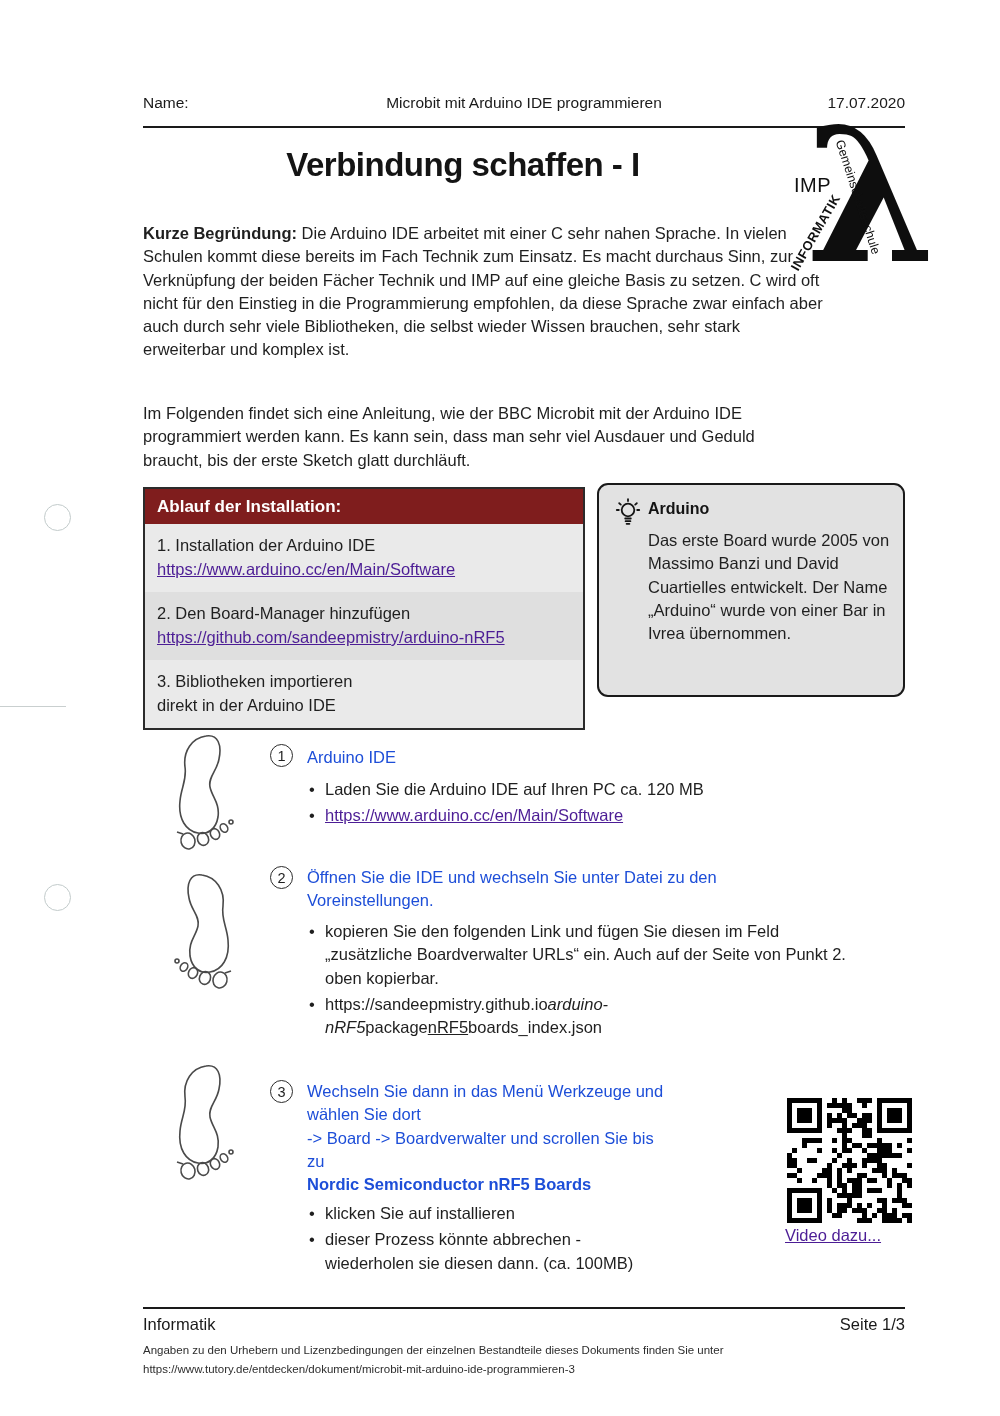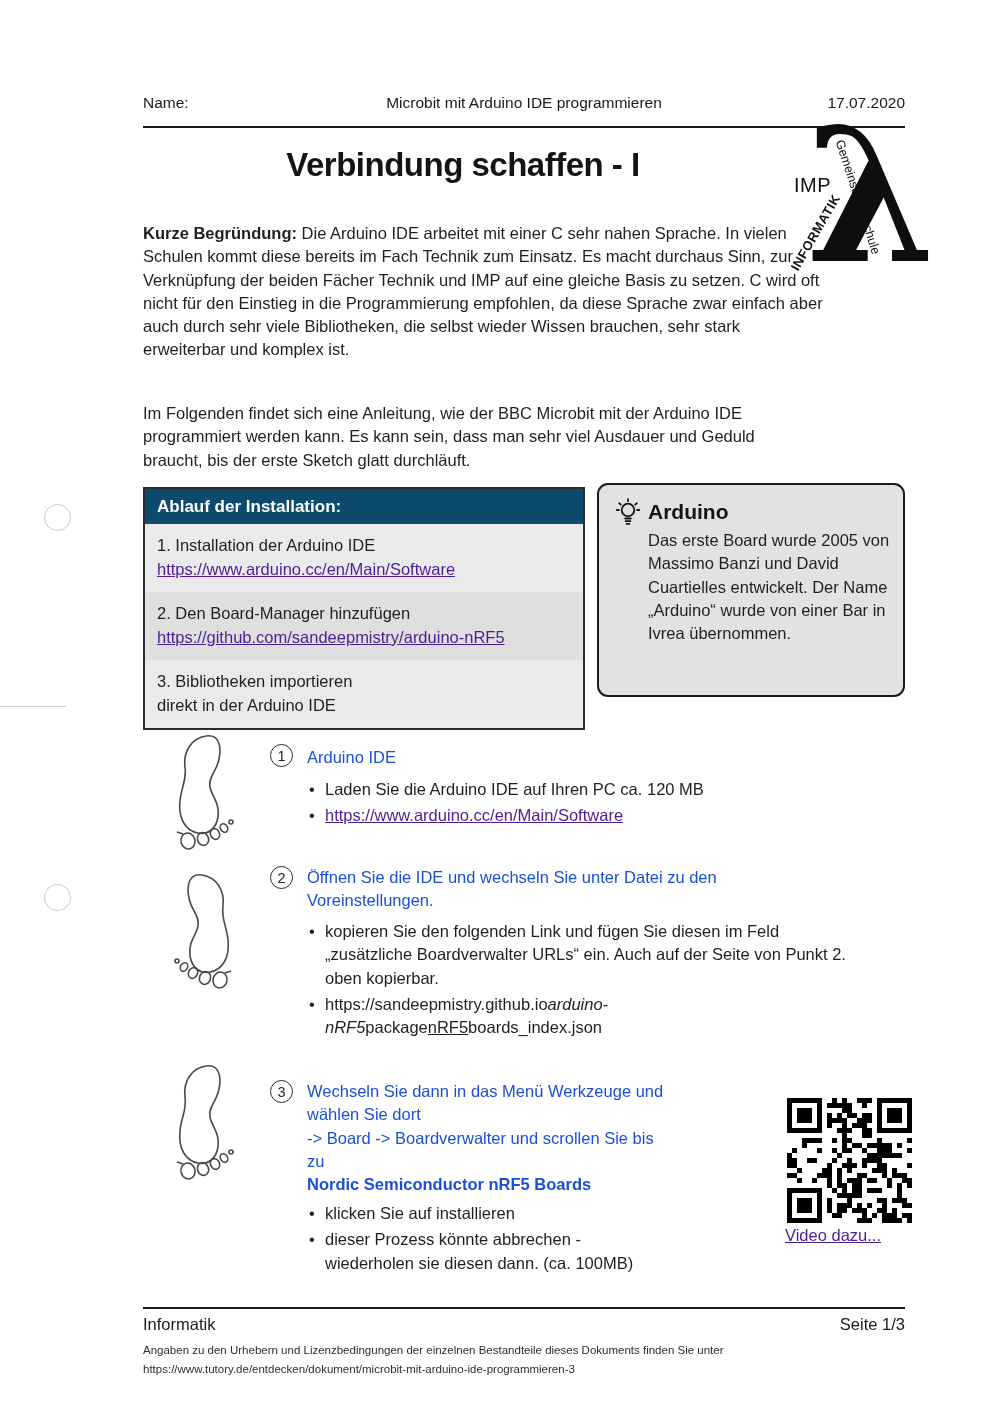--- a/index.html
+++ b/index.html
@@ -31,29 +31,29 @@
                  font-size:13px;font-weight:bold;color:#101010;white-space:nowrap;letter-spacing:.5px;}
 
   .para{position:absolute;left:143px;font-size:16.5px;line-height:23.3px;color:#1f1f1f;}
   .pre{white-space:pre-line;}
   b,.bold{font-weight:bold;}
 
   a.lnk{color:#4c1d95;text-decoration:underline;cursor:pointer;}
 
   
   .ibox{position:absolute;left:143px;top:487px;width:442px;border:2px solid #2b2b2b;box-sizing:border-box;}
-  .ibox .ihead{background:#0c4a6e;color:#fff;font-weight:bold;font-size:17px;padding:8px 12px 7px;}
+  .ibox .ihead{background:#7f1d1d;color:#fff;font-weight:bold;font-size:17px;padding:8px 12px 7px;}
   .irow{font-size:16.5px;line-height:24px;padding:9px 12px 11px;}
   .irow.a{background:#eaeaea;}
   .irow.b{background:#dfdfdf;}
 
   
   .nbox{position:absolute;left:597px;top:483px;width:308px;height:214px;border:2px solid #1a1a1a;
         border-radius:11px;background:#e2e2e2;box-sizing:border-box;}
-  .nbox .ntitle{position:absolute;left:49px;top:15px;font-size:21px;font-weight:bold;color:#141414;}
+  .nbox .ntitle{position:absolute;left:49px;top:15px;font-size:16px;font-weight:bold;color:#141414;}
   .nbox .ntext{position:absolute;left:49px;top:44px;width:248px;font-size:16.5px;line-height:23.3px;}
   .bulb{position:absolute;left:13px;top:12px;}
 
   
   .foot-icon{position:absolute;}
   .stepnum{position:absolute;width:23px;height:23px;border:1.5px solid #2b2b2b;border-radius:50%;
            display:flex;align-items:center;justify-content:center;font-size:14.5px;color:#1f1f1f;box-sizing:border-box;}
   .shead{position:absolute;font-size:16.5px;line-height:23.3px;color:#1d4ed8;}
   .bullets{position:absolute;font-size:16.5px;line-height:23.3px;}
   .bullet{position:relative;padding-left:18px;margin-bottom:3px;}

